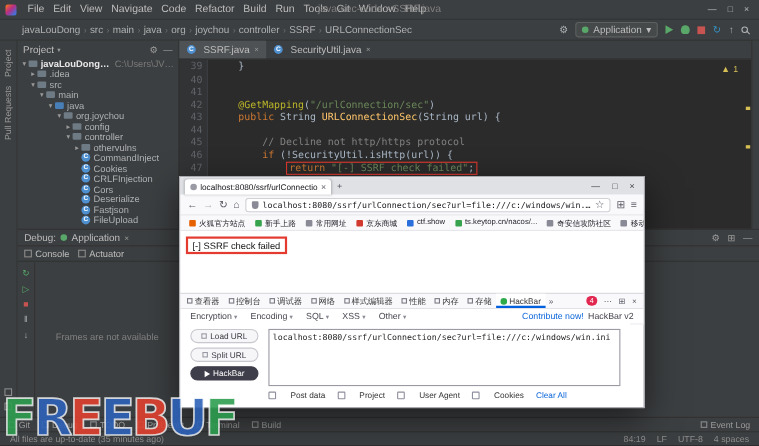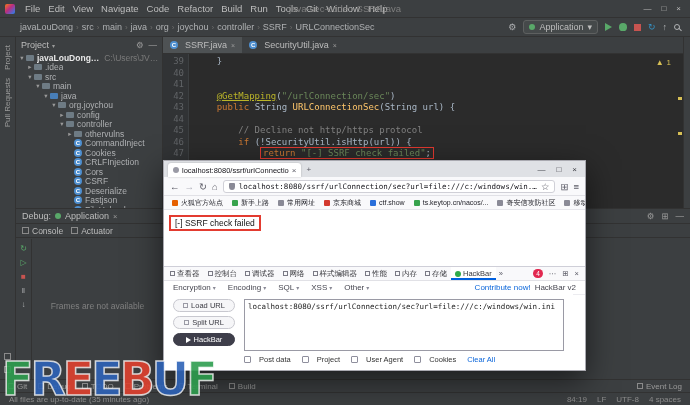--- a/index.html
+++ b/index.html
@@ -64,21 +64,21 @@
   .etab{display:flex;align-items:center;gap:4px;padding:0 7px;font-size:9px;color:#bdbdbd;}
   .etab.active{background:#4e5254;}
   .etab-close{font-size:7px;color:#9a9a9a;}
   .editor-body{position:absolute;top:17px;left:0;right:0;bottom:0;display:flex;overflow:hidden;}
   .gutter{width:26px;background:#313335;border-right:1px solid #3c3f41;text-align:right;
           padding:2px 4px 0 0;font:9px "DejaVu Sans Mono",monospace;color:#606366;}
   .gut-line{height:11.5px;line-height:11.5px;}
   .code{flex:1;padding:2px 0 0 6px;font:9px "DejaVu Sans Mono",monospace;color:#a9b7c6;overflow:hidden;}
   .code-line{height:11.5px;line-height:11.5px;white-space:pre;}
   .pln{color:#a9b7c6;} .kw{color:#cc7832;} .str{color:#6a8759;} .cmt{color:#808080;}
-  .ann{color:#bbb529;text-decoration:underline;} .mth{color:#ffc66b;}
+  .ann{color:#bbb529;} .mth{color:#ffc66b;}
   .box-wrap{border:1.5px solid #e0392f;padding:0 2px;}
   .editor-warn{position:absolute;top:21px;right:12px;font-size:8px;color:#d6bf55;display:flex;gap:3px;align-items:center;}
   .stripe-mark{position:absolute;right:1px;width:4px;height:3px;background:#d6bf55;}
 
   
   .right-strip{position:absolute;top:37px;right:0;width:7px;bottom:26px;background:#3c3f41;border-left:1px solid #323232;}
 
   
   .debug-panel{position:absolute;left:16px;right:0;top:208px;bottom:26px;background:#3c3f41;border-top:1px solid #323232;}
   .debug-header{height:15px;display:flex;align-items:center;gap:4px;font-size:9px;color:#bdbdbd;
@@ -149,21 +149,21 @@
   .hb-left{width:62px;display:flex;flex-direction:column;gap:4px;}
   .hb-btn{height:13px;border:1px solid #c8c8cf;border-radius:7px;background:#f6f6f8;color:#3a3a42;
           font-size:7.5px;display:flex;align-items:center;justify-content:center;gap:3px;}
   .hb-btn.execute{background:#3e3e4a;color:#fff;border-color:#3e3e4a;}
   .hb-btn-ic{width:5px;height:5px;border:1px solid #9a9aa5;}
   .hb-play{width:0;height:0;border-left:5px solid #fff;border-top:3px solid transparent;border-bottom:3px solid transparent;}
   .hb-right{flex:1;display:flex;flex-direction:column;}
   .hb-url{flex:1;border:1px solid #9a9aa5;background:#fff;font:7.5px "DejaVu Sans Mono",monospace;
           color:#222;padding:2px 3px;overflow:hidden;}
   .hb-options{display:flex;align-items:center;gap:11px;font-size:7.5px;color:#333;padding-top:4px;}
-  .hb-opt{display:flex;align-items:center;gap:8px;}
+  .hb-opt{display:flex;align-items:center;gap:13px;}
   .hb-check{width:7px;height:7px;border:1px solid #8f8f9d;background:#fff;border-radius:1px;}
   .hb-clear{color:#0b66da;}
 
   
   .watermark{position:absolute;left:2px;bottom:3px;z-index:60;font-family:"DejaVu Sans",sans-serif;
              font-weight:900;font-size:46px;line-height:1;letter-spacing:-3px;opacity:.9;
              -webkit-text-stroke:1.5px rgba(255,255,255,.85);}
 </style>
 </head>
 <body>
@@ -307,25 +307,20 @@
         </div>
         <div class="tree-row" style="padding-left: 50px;">
           <span class="tree-arrow"></span>
           <span class="ticon ic-class">C</span>
           <span class="tree-label">CRLFInjection</span>
         </div>
         <div class="tree-row" style="padding-left: 50px;">
           <span class="tree-arrow"></span>
           <span class="ticon ic-class">C</span>
           <span class="tree-label">Cors</span>
-        </div>
-        <div class="tree-row" style="padding-left: 50px;">
-          <span class="tree-arrow"></span>
-          <span class="ticon ic-class">C</span>
-          <span class="tree-label">CSRF</span>
         </div>
         <div class="tree-row" style="padding-left: 50px;">
           <span class="tree-arrow"></span>
           <span class="ticon ic-class">C</span>
           <span class="tree-label">Deserialize</span>
         </div>
         <div class="tree-row" style="padding-left: 50px;">
           <span class="tree-arrow"></span>
           <span class="ticon ic-class">C</span>
           <span class="tree-label">Fastjson</span>

